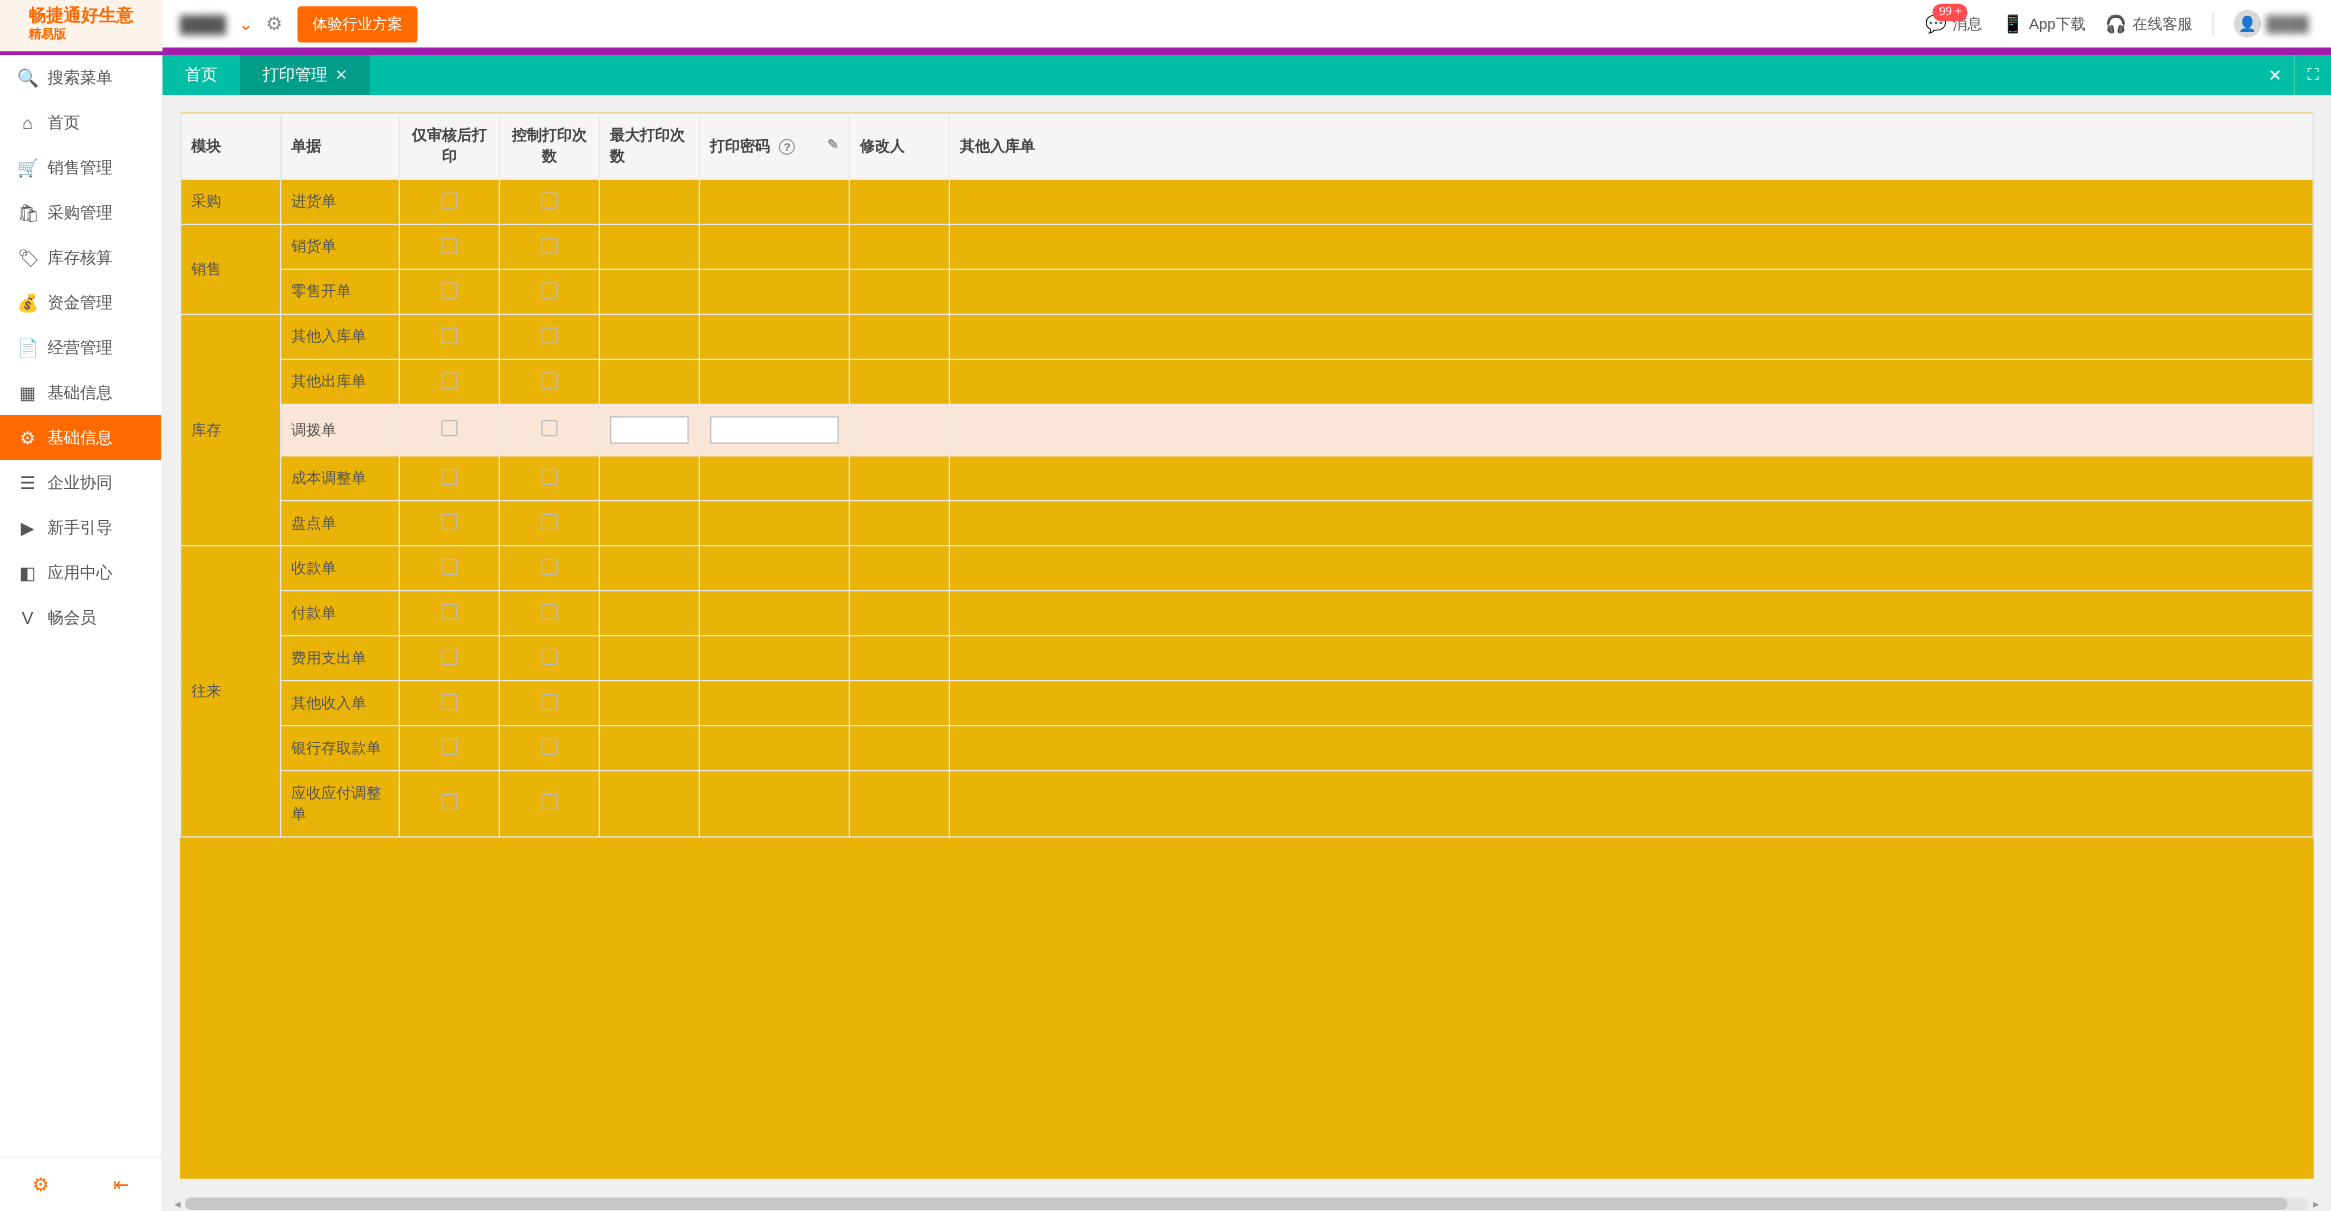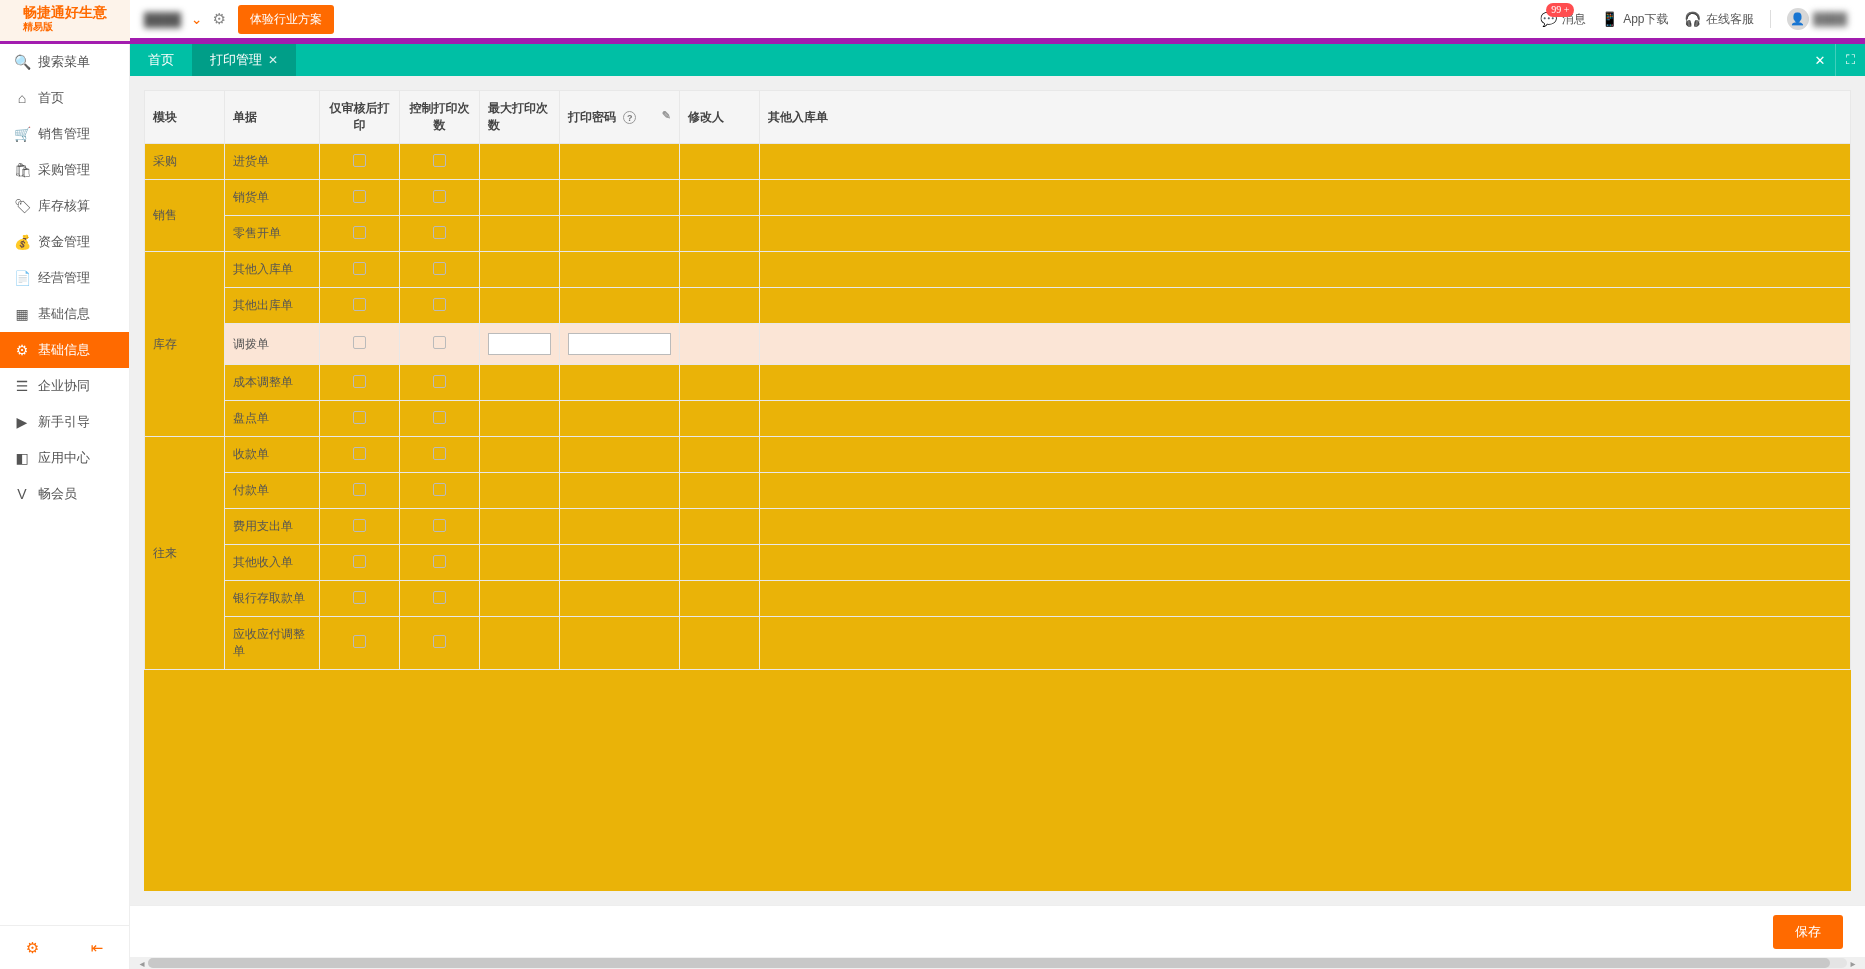--- a/index.html
+++ b/index.html
@@ -350,23 +350,20 @@
                 <td></td>
                 <td></td>
                 <td></td>
                 <td></td>
               </tr>
             </tbody>
         </table>
       </div>
     </div>
 
-    <div class="footer">
-      <button class="save">保存</button>
-    </div>
 
     <div class="hscroll">
       <span class="arr">◂</span>
       <div class="track">
         <div class="thumb"></div>
       </div>
       <span class="arr">▸</span>
     </div>
   </div>
 </div>

